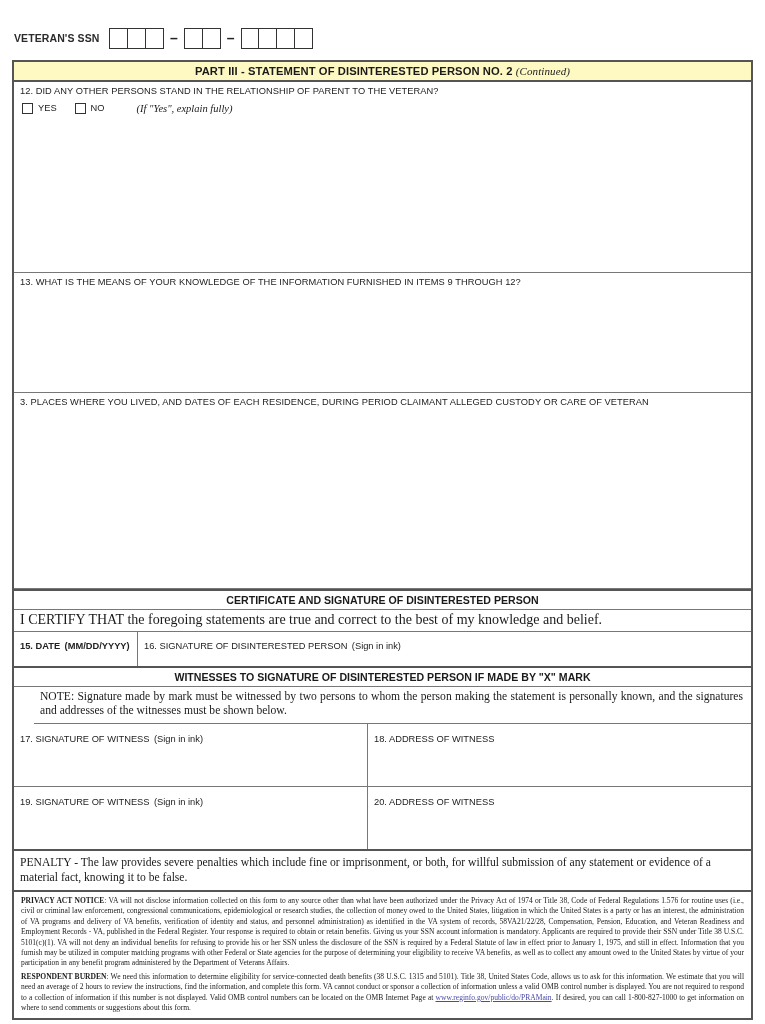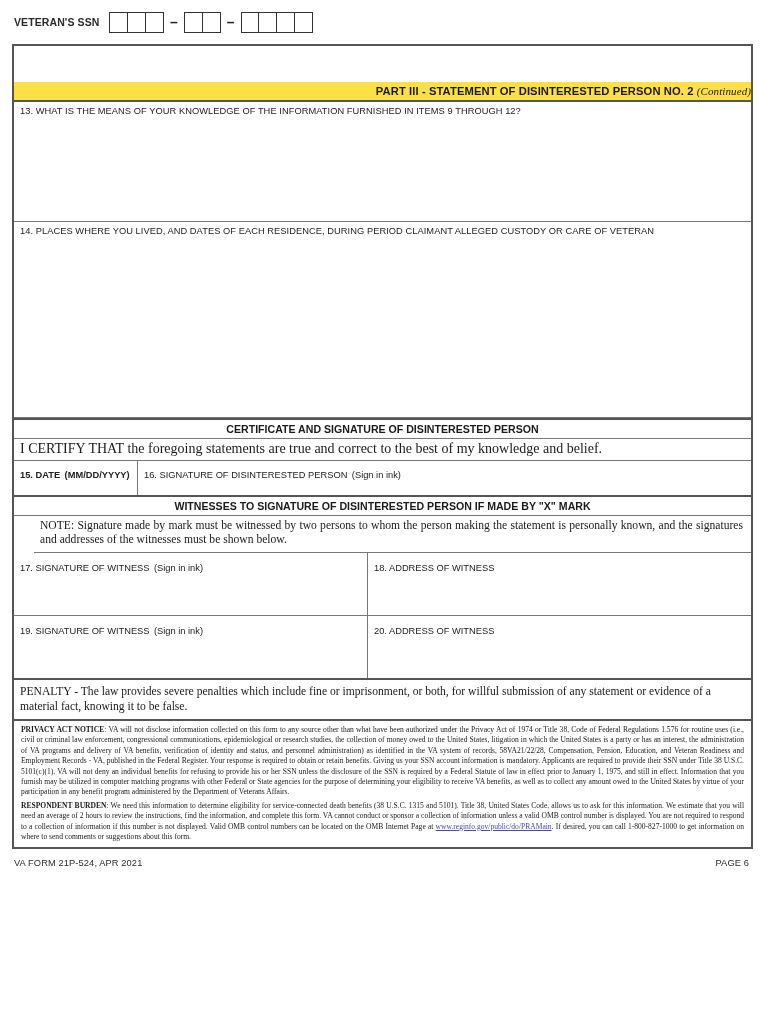--- a/index.html
+++ b/index.html
@@ -12,21 +12,21 @@
     height: 1024px;
     font-family: "Liberation Sans", sans-serif;
     color: #1a1a1a;
     -webkit-font-smoothing: antialiased;
   }
   .page {
     position: relative;
     width: 765px;
     height: 1024px;
     box-sizing: border-box;
-    padding: 0 12px;
+    padding: 16px 12px;
   }
 
   
   .ssn-row {
     display: flex;
     align-items: center;
     height: 44px;
     padding-left: 2px;
   }
   .ssn-label {
@@ -58,27 +58,26 @@
     line-height: 21px;
   }
 
   
   .form-frame {
     border: 2px solid #555;
     box-sizing: border-box;
   }
   .band {
     border-bottom: 2px solid #555;
-    text-align: right;
+    text-align: center;
     padding: 3px 0 3px;
     font-size: 11.2px;
     font-weight: 700;
     letter-spacing: .1px;
-    background: #fde047;
-    margin-top: 36px;
+    background: #fef9c3;
   }
   .band .cont {
     font-weight: 400;
     font-style: italic;
     font-family: "Liberation Serif", serif;
     font-size: 11px;
   }
   .band-sub {
     border-top: 2px solid #555;
     border-bottom: 1.5px solid #777;
@@ -248,27 +247,37 @@
     </div>
   </div>
 
   <div class="form-frame">
 
     <div class="band">
       <span>PART III - STATEMENT OF DISINTERESTED PERSON NO. 2</span>
       <span class="cont">(Continued)</span>
     </div>
 
+    <div class="qblock" style="height:191px;">
+      <div class="qlabel">12. DID ANY OTHER PERSONS STAND IN THE RELATIONSHIP OF PARENT TO THE VETERAN?</div>
+      <div class="cb-row">
+        <div class="cb"></div>
+        <div class="cb-text">YES</div>
+        <div class="cb"></div>
+        <div class="cb-text">NO</div>
+        <div class="cb-hint">(If "Yes", explain fully)</div>
+      </div>
+    </div>
 
     <div class="qblock" style="height:120px;">
       <div class="qlabel">13. WHAT IS THE MEANS OF YOUR KNOWLEDGE OF THE INFORMATION FURNISHED IN ITEMS 9 THROUGH 12?</div>
     </div>
 
     <div class="qblock" style="height:196px;">
-      <div class="qlabel">14. PLACES WHERE YOU LIVED, AND DATES OF EACH RESIDENCE, DURING PERIOD CLAIMANT ALLEGED CUSTODY OR CARE OF VETERAN</div>
+      <div class="qlabel">3. PLACES WHERE YOU LIVED, AND DATES OF EACH RESIDENCE, DURING PERIOD CLAIMANT ALLEGED CUSTODY OR CARE OF VETERAN</div>
     </div>
 
     <div class="band-sub">CERTIFICATE AND SIGNATURE OF DISINTERESTED PERSON</div>
 
     <div class="certify-line">I CERTIFY THAT the foregoing statements are true and correct to the best of my knowledge and belief.</div>
 
     <div class="split-row" style="height:34px;">
       <div class="cell cell-date">
         <span class="cell-label">15. DATE</span>
         <span class="cell-label ital">(MM/DD/YYYY)</span>

